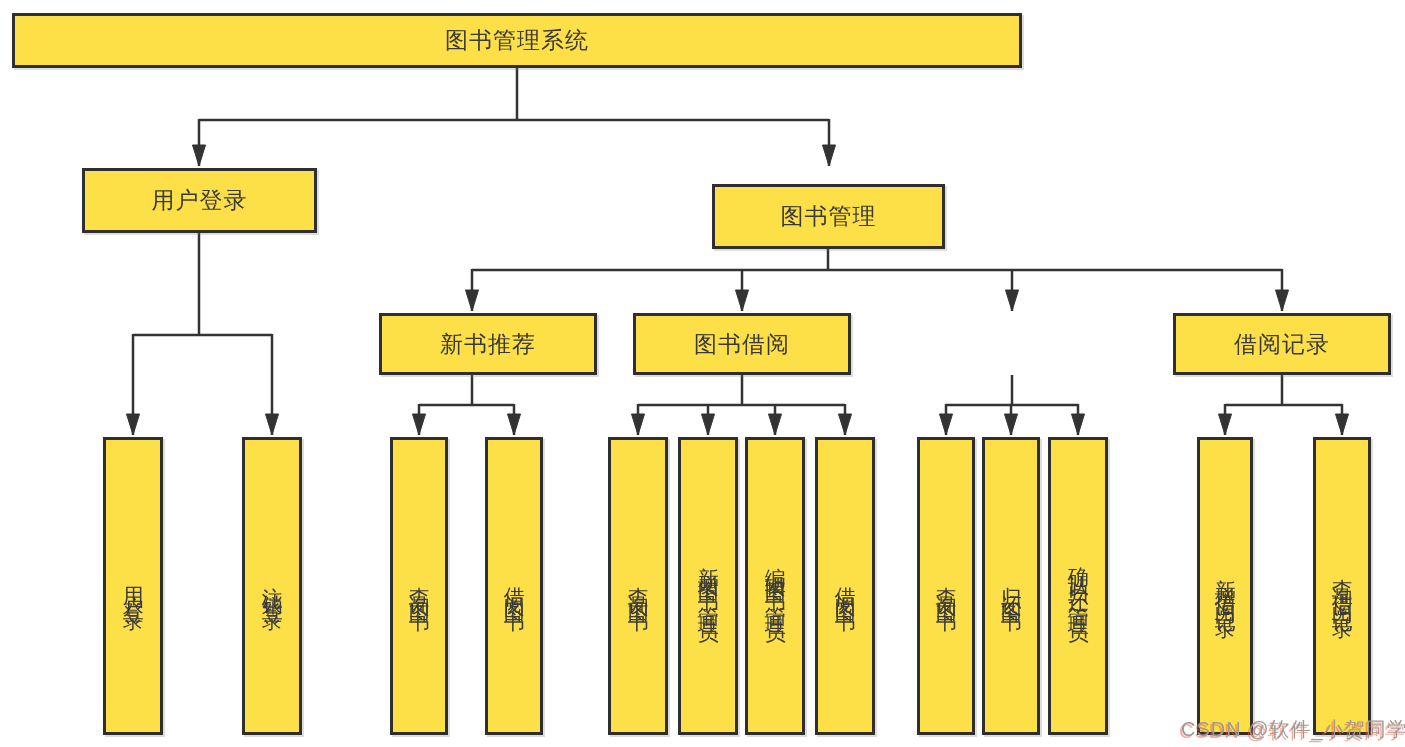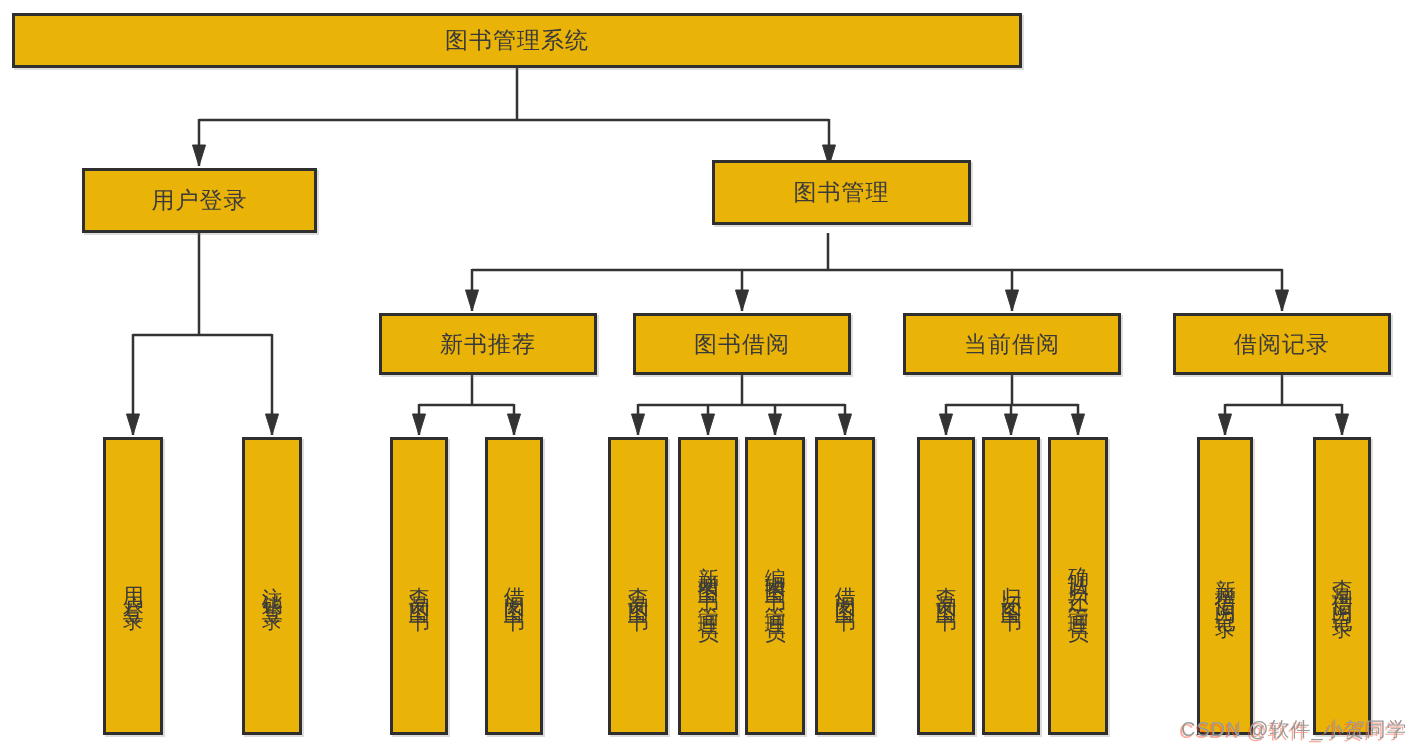--- a/index.html
+++ b/index.html
@@ -16,21 +16,21 @@
     width: 1405px; height: 747px;
   }
   #wires {
     position: absolute;
     left: 0; top: 0;
     z-index: 1;
   }
   .box {
     position: absolute;
     border: 3px solid #2f2f2f;
-    background: #eab308;
+    background: #fde047;
     display: flex;
     align-items: center;
     justify-content: center;
     color: #3a3a3a;
     z-index: 2;
     box-shadow: 2px 2px 0 rgba(120,120,120,0.25);
   }
   .h-node { font-size: 23px; letter-spacing: 1px; }
   .leaf span {
     writing-mode: vertical-rl;
@@ -111,32 +111,29 @@
     </g>
   </svg>
 
   <div class="box h-node" style="left:12px; top:13px; width:1010px; height:55px;">
     <span>图书管理系统</span>
   </div>
 
   <div class="box h-node" style="left:82px; top:168px; width:235px; height:65px;">
     <span>用户登录</span>
   </div>
-  <div class="box h-node" style="left:712px; top:160px; width:259px; height:65px;">
+  <div class="box h-node" style="left:712px; top:184px; width:233px; height:65px;">
     <span>图书管理</span>
   </div>
 
   <div class="box h-node" style="left:363px; top:313px; width:218px; height:62px;margin-left:16px;">
     <span>新书推荐</span>
   </div>
   <div class="box h-node" style="left:633px; top:313px; width:218px; height:62px;text-align:center;">
     <span>图书借阅</span>
-  </div>
-  <div class="box h-node" style="left:903px; top:313px; width:218px; height:62px;">
-    <span>当前借阅</span>
   </div>
   <div class="box h-node" style="left:1173px; top:313px; width:218px; height:62px;">
     <span>借阅记录</span>
   </div>
 
   <div class="box leaf" style="left:103px; top:437px; width:60px; height:298px;">
     <span>用户登录</span>
   </div>
   <div class="box leaf" style="left:242px; top:437px; width:60px; height:298px;">
     <span>注销登录</span>

